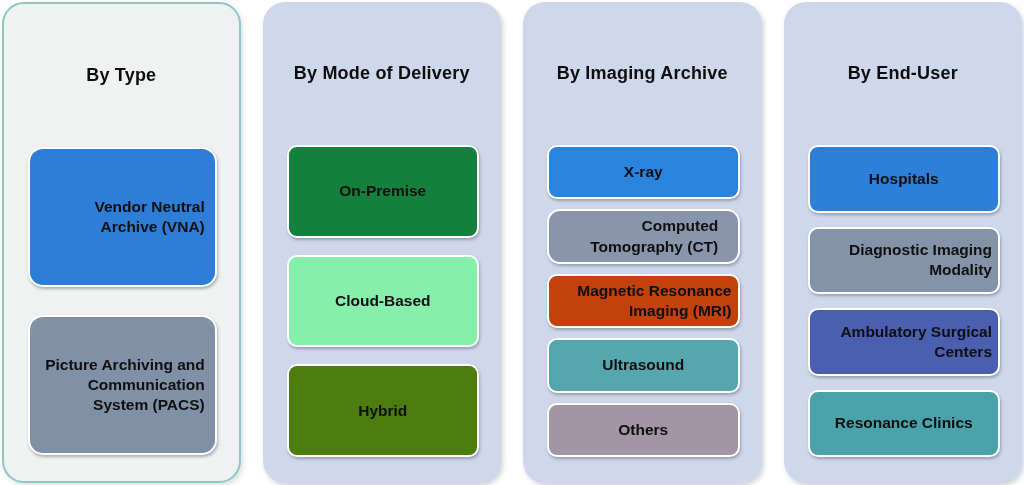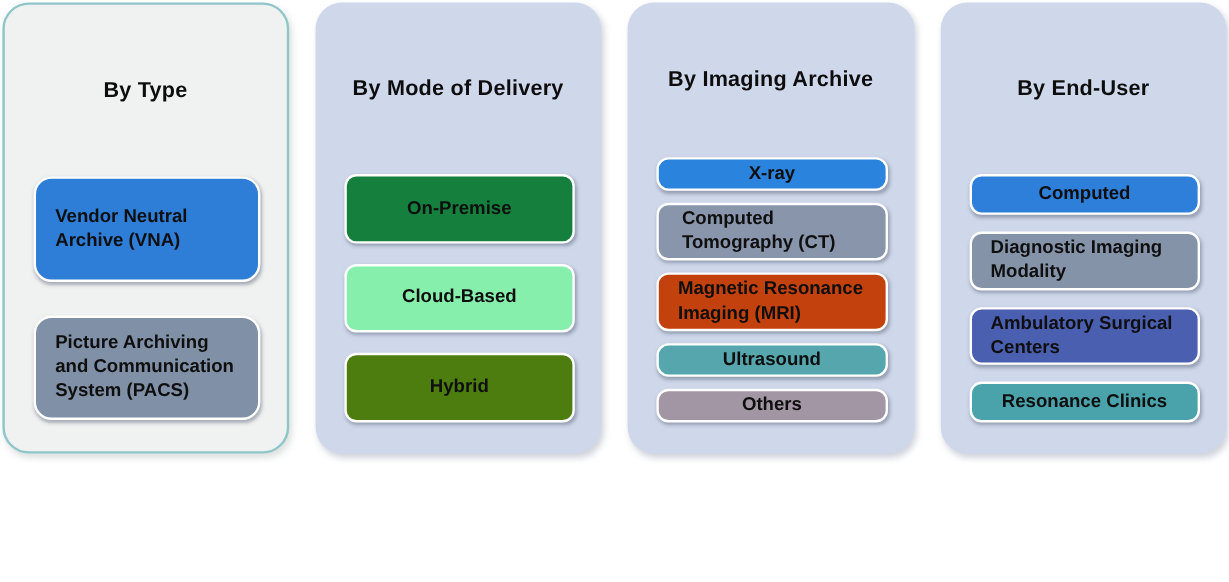--- a/index.html
+++ b/index.html
@@ -8,21 +8,21 @@
 
   .wrap {
     width: 1024px; height: 485px;
     display: flex;
     gap: 22px;
     padding: 2px 2px 2px 2px;
   }
 
   .panel {
     width: 239px;
-    height: 376px;
+    height: 481px;
     border-radius: 22px;
     display: flex;
     flex-direction: column;
     background: #cfd8eb;
     box-shadow: 2px 3px 5px rgba(150,158,175,0.45);
   }
   .panel.type-panel {
     background: #f0f1f1;
     border: 2px solid #8fc6c9;
     box-shadow: 2px 3px 5px rgba(160,170,170,0.35);
@@ -50,26 +50,26 @@
   .panel:nth-of-type(3) .boxes { gap: 10px; }
   .panel:nth-of-type(4) .boxes { gap: 14px; }
 
   .seg-box {
     flex: 1;
     border: 2.5px solid #ffffff;
     border-radius: 10px;
     display: flex;
     align-items: center;
     justify-content: center;
-    text-align: left;
+    text-align: right;
     font-weight: bold;
     font-size: 15.5px;
     line-height: 1.3;
     color: #0f0f0f;
-    padding: 2px 16px;
+    padding: 2px 6px;
     box-shadow: 1px 2px 3px rgba(95,105,125,0.5);
   }
   .panel:nth-of-type(1) .seg-box { border-radius: 15px; }
 
   .seg-label { display: inline-block; }
   .seg-label.w165 { max-width: 165px; }
   .seg-label.w150 { max-width: 150px; }
 </style>
 </head>
 <body>
@@ -102,40 +102,40 @@
       </div>
     </div>
   </div>
 
   <div class="panel">
     <div class="panel-header">By Imaging Archive</div>
     <div class="boxes">
       <div class="seg-box" style="background: rgb(42, 131, 220);">
         <span class="seg-label">X-ray</span>
       </div>
-      <div class="seg-box" style="background: rgb(136, 149, 171);">
+      <div class="seg-box" style="background: rgb(136, 149, 171); border-radius: 13px;">
         <span class="seg-label w150">Computed Tomography (CT)</span>
       </div>
       <div class="seg-box" style="background: #c2410c;">
         <span class="seg-label">Magnetic Resonance Imaging (MRI)</span>
       </div>
       <div class="seg-box" style="background: rgb(85, 166, 173);">
         <span class="seg-label">Ultrasound</span>
       </div>
       <div class="seg-box" style="background: rgb(163, 150, 164);">
         <span class="seg-label">Others</span>
       </div>
     </div>
   </div>
 
   <div class="panel">
     <div class="panel-header">By End-User</div>
     <div class="boxes">
       <div class="seg-box" style="background: rgb(46, 127, 217);">
-        <span class="seg-label">Computed</span>
+        <span class="seg-label">Hospitals</span>
       </div>
       <div class="seg-box" style="background: rgb(133, 147, 169);">
         <span class="seg-label">Diagnostic Imaging Modality</span>
       </div>
       <div class="seg-box" style="background: rgb(74, 95, 176);">
         <span class="seg-label">Ambulatory Surgical Centers</span>
       </div>
       <div class="seg-box" style="background: rgb(74, 162, 170);">
         <span class="seg-label">Resonance Clinics</span>
       </div>

